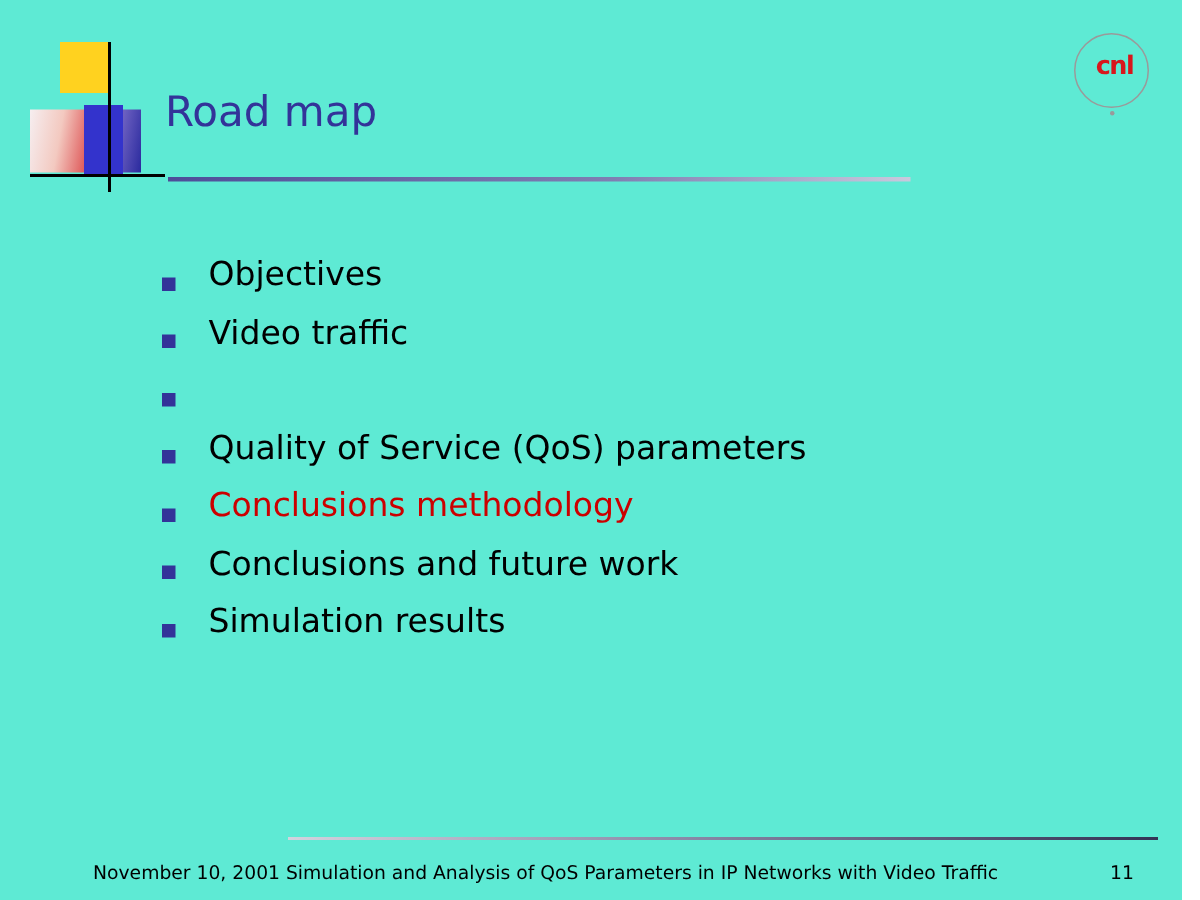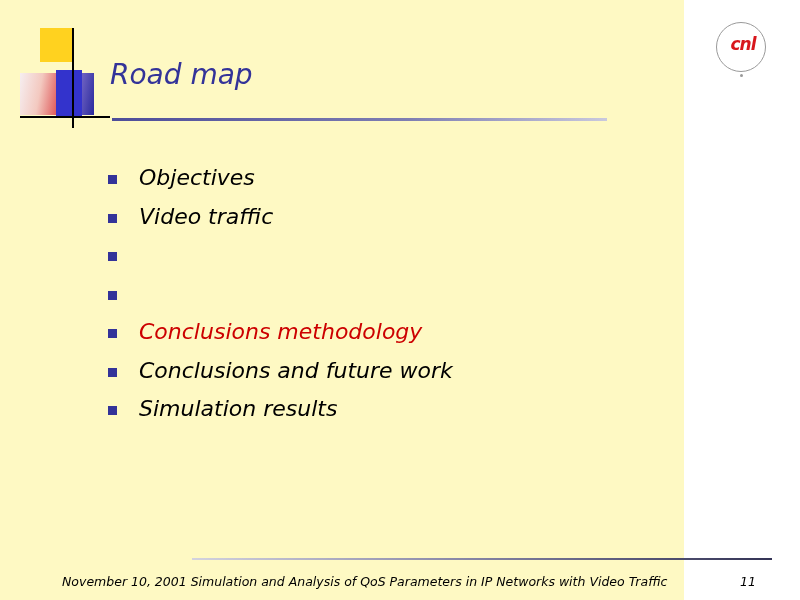--- a/index.html
+++ b/index.html
@@ -8,24 +8,23 @@
   }
   body {
     width: 800px;
     height: 600px;
     background: #ffffff;
     font-family: "Liberation Sans", sans-serif;
     overflow: hidden;
   }
   .slide {
     position: relative;
-    width: 684px;
+    width: 788px;
     height: 600px;
-    background: #fef9c3;
-    font-style: italic;
+    background: #5eead4;
   }
 
   
   .logo {
     position: absolute;
     top: 22px;
     left: 716px;
     width: 56px;
     height: 56px;
   }
@@ -133,21 +132,21 @@
 
   
   .bullets {
     position: absolute;
     left: 108px;
     top: 165px;
     width: 620px;
   }
   .bullet-row {
     display: flex;
-    align-items: flex-start;
+    align-items: center;
     height: 38.5px;
   }
   .bullet-marker {
     width: 9px;
     height: 9px;
     background: #333399;
     margin-top: 10px;
     margin-right: 22px;
     flex: 0 0 auto;
   }
@@ -216,20 +215,21 @@
     </div>
     <div class="bullet-row">
       <span class="bullet-marker"></span>
       <span class="bullet-text">Video traffic</span>
     </div>
     <div class="bullet-row">
       <span class="bullet-marker"></span>
     </div>
     <div class="bullet-row">
       <span class="bullet-marker"></span>
+      <span class="bullet-text">Quality of Service (QoS) parameters</span>
     </div>
     <div class="bullet-row">
       <span class="bullet-marker"></span>
       <span class="bullet-text highlight">Conclusions methodology</span>
     </div>
     <div class="bullet-row">
       <span class="bullet-marker"></span>
       <span class="bullet-text">Conclusions and future work</span>
     </div>
     <div class="bullet-row">

